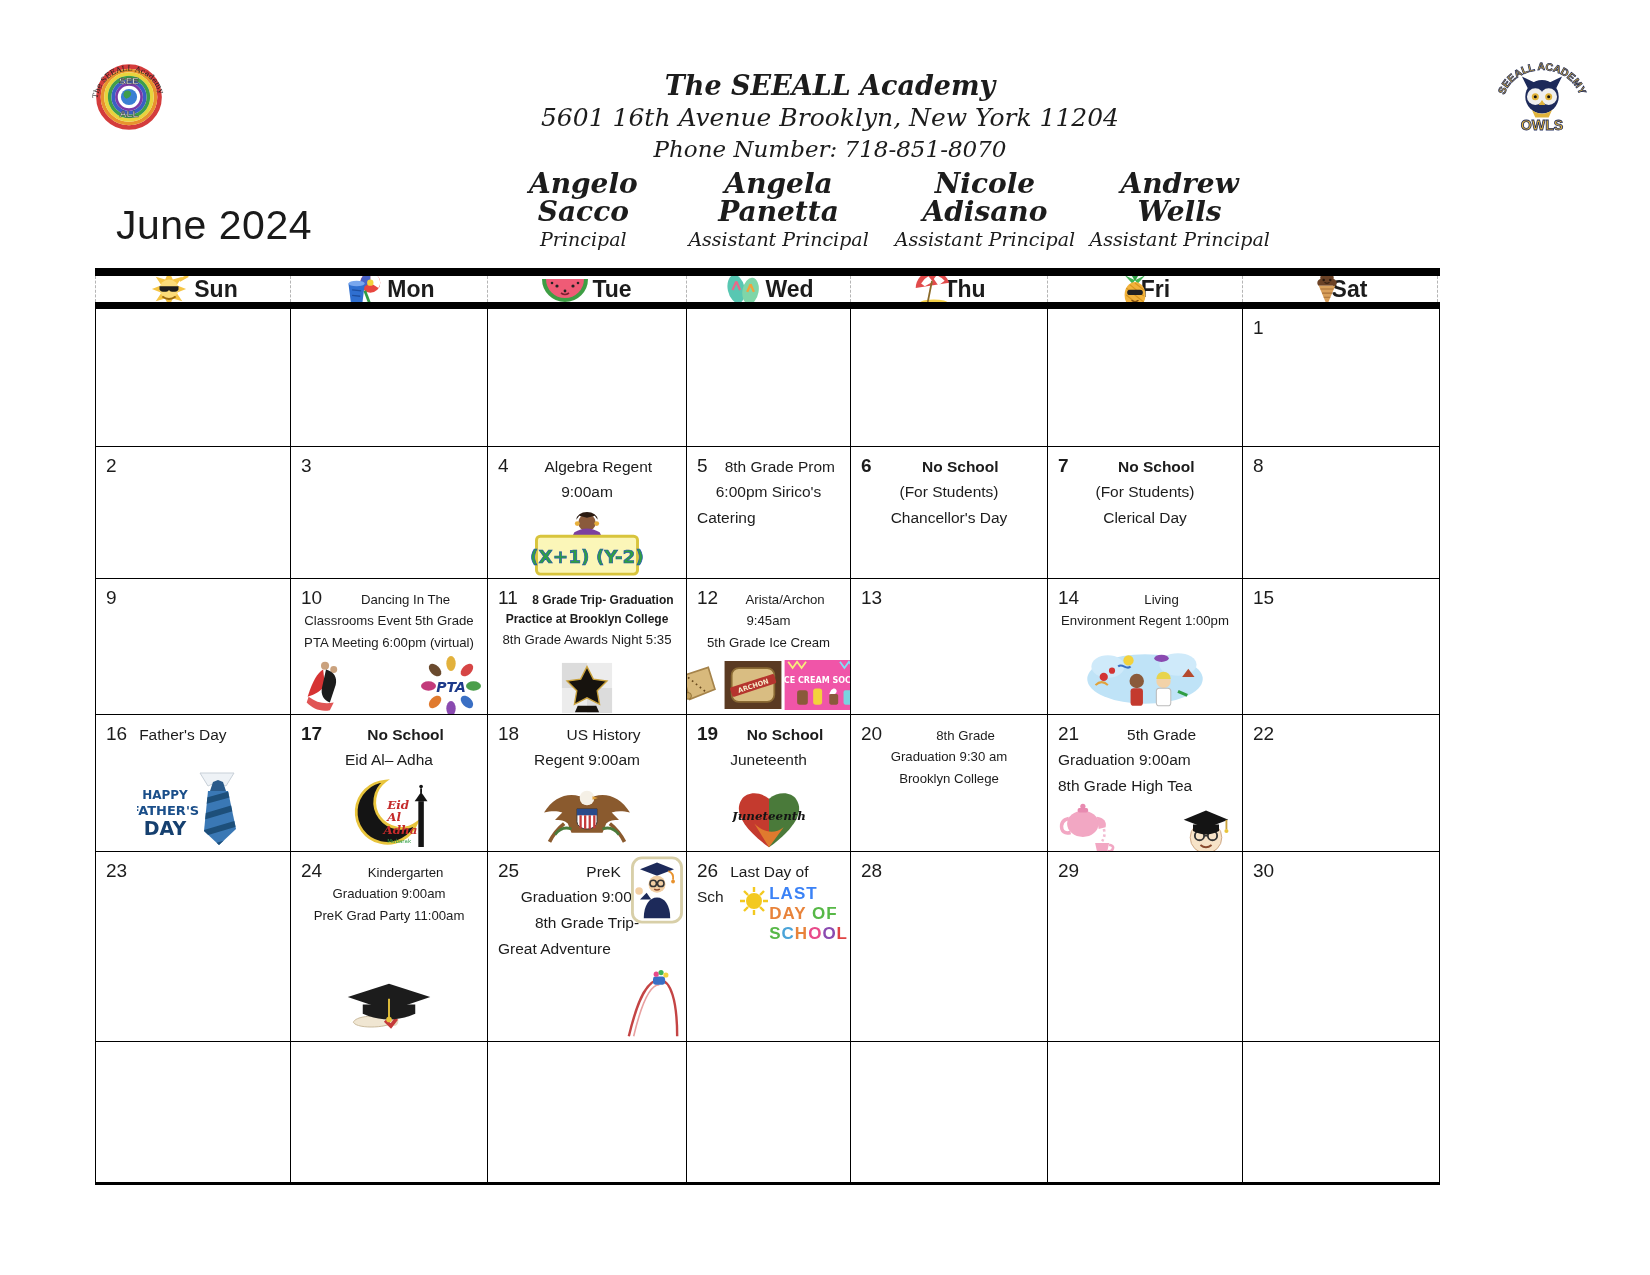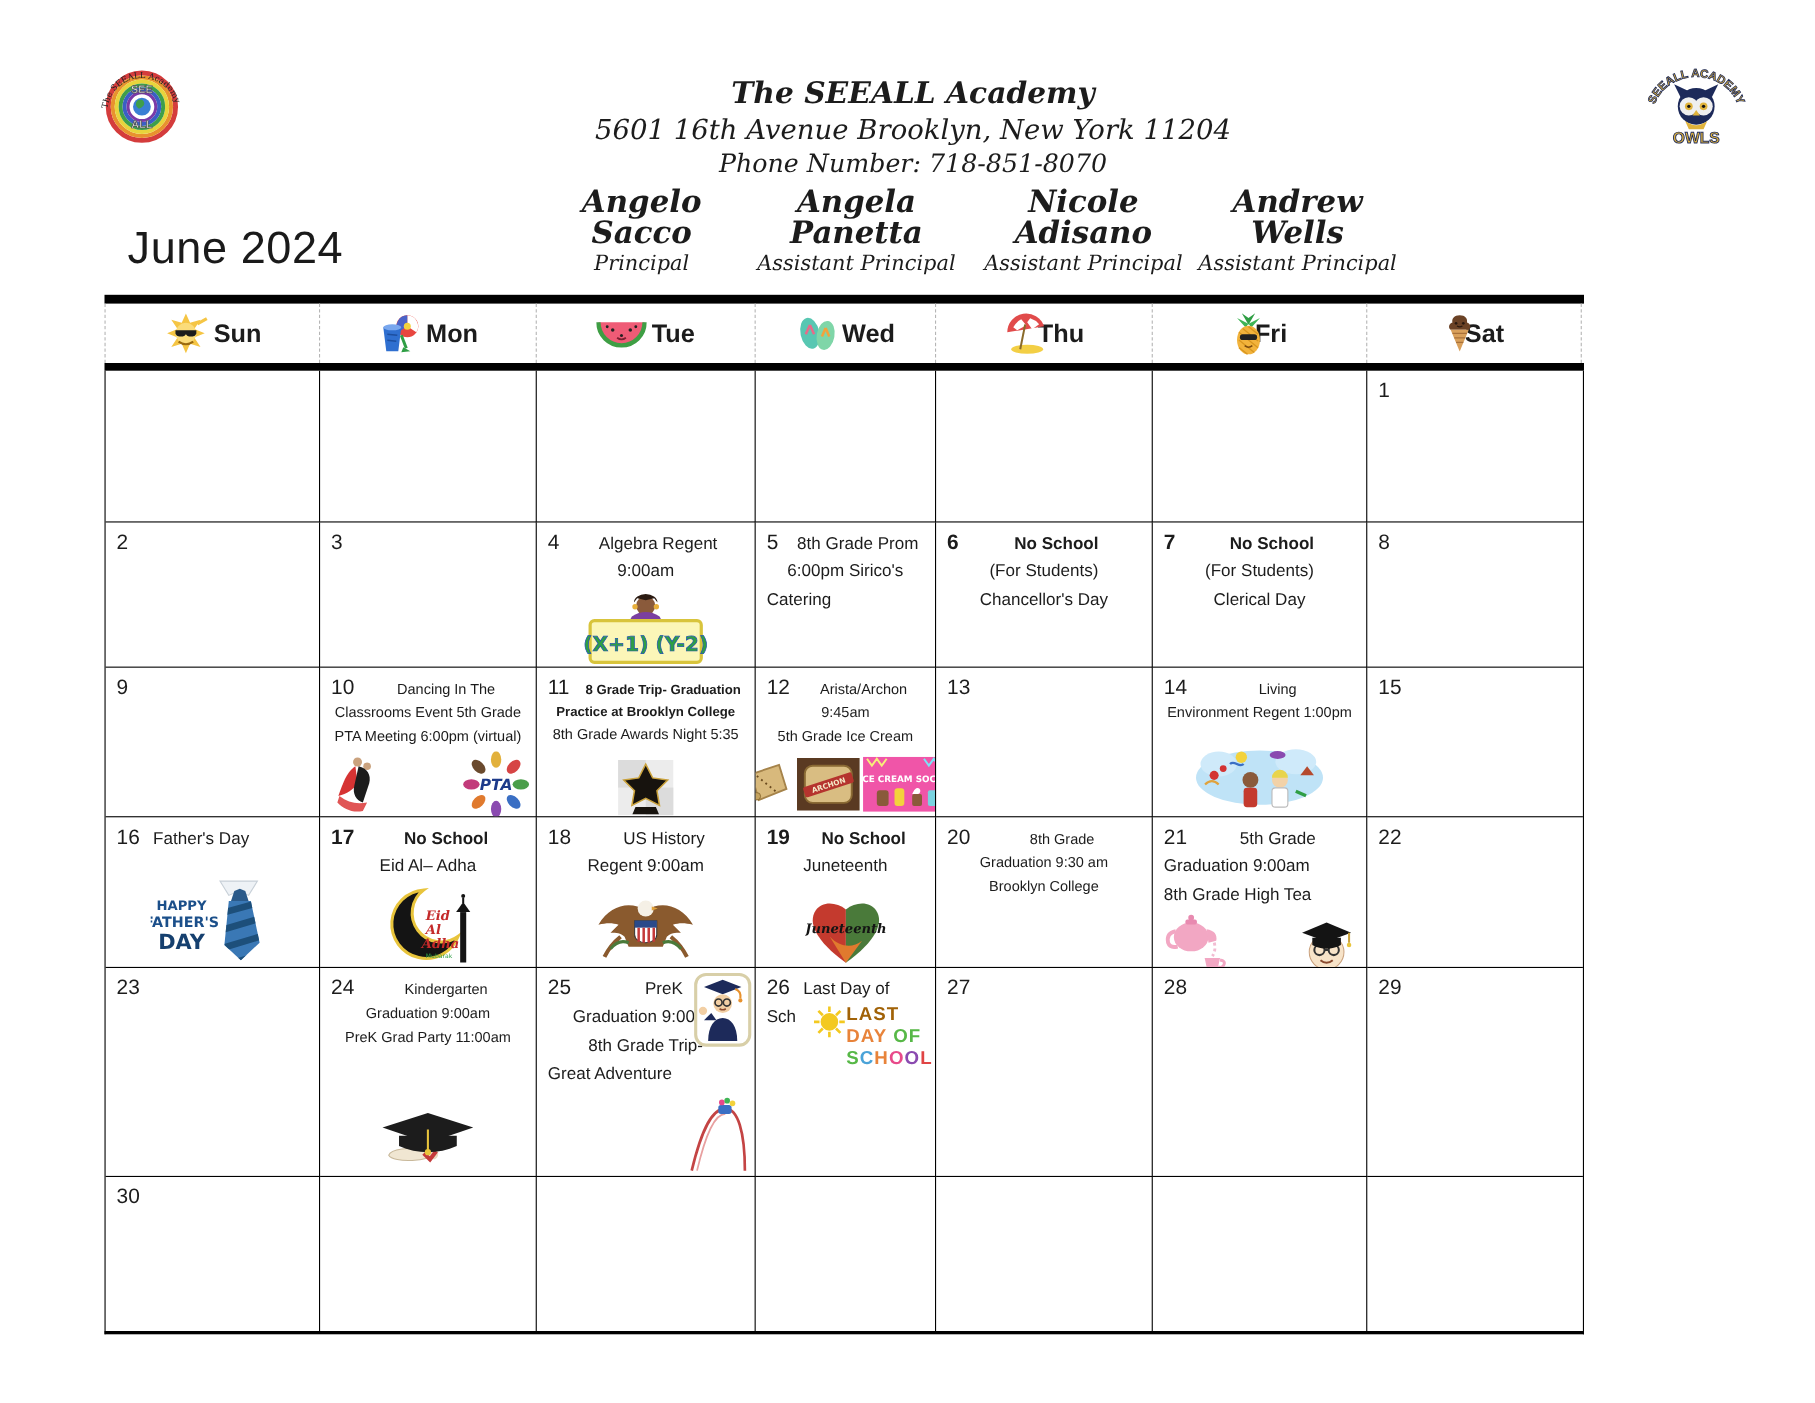--- a/index.html
+++ b/index.html
@@ -19,21 +19,21 @@
              font-family:"DejaVu Serif",serif;font-style:italic;}
   .staff{text-align:center;}
   .staff .nm{font-size:28px;font-weight:bold;line-height:28px;}
   .staff .tt{font-size:19px;line-height:26px;}
   .month-title{position:absolute;left:116px;top:202px;font-size:41px;letter-spacing:0.5px;color:#1a1a1a;}
 
   
   .cal{position:absolute;left:95px;top:268px;width:1345px;}
   .cal-topbar{height:8px;background:#000;}
   .cal-midbar{height:7px;background:#000;}
-  .cal-days{display:grid;grid-template-columns:195px 197px 199px 164px 197px 195px 196px;height:54px;}
+  .cal-days{display:grid;grid-template-columns:195px 197px 199px 164px 197px 195px 196px;height:26px;}
   .dayc{display:flex;align-items:center;justify-content:center;gap:4px;border-left:1px dashed #b5b5b5;overflow:hidden;}
   .cal-days .dayc:last-child{border-right:1px dashed #b5b5b5;}
   .daylab{font-size:23px;font-weight:bold;position:relative;z-index:1;}
   .hic{flex:0 0 auto;position:relative;z-index:2;}
   .ic-beach-umbrella-icon,.ic-pineapple-icon,.ic-ice-cream-icon{margin-right:-13px;}
 
   .cal-grid{display:grid;grid-template-columns:195px 197px 199px 164px 197px 195px 196px;
             grid-template-rows:138px 132px 136px 137px 190px 140px;
             border-left:1px solid #000;border-right:1px solid #000;border-bottom:3px solid #000;}
   .cell{border-right:1px solid #000;border-bottom:1px solid #000;display:flex;flex-direction:column;
@@ -689,33 +689,28 @@
         <div class="icons">
           <span class="ico ic-last-day-icon">
             <span class="ld-wrap">
               <svg class="ld-sun" viewBox="0 0 30 30">
                 <circle cx="15" cy="15" r="8" fill="#f3c920"></circle>
                 <g stroke="#f3c920" stroke-width="2.4">
                   <path d="M15 1v5M15 24v5M1 15h5M24 15h5M5 5l4 4M21 21l4 4M25 5l-4 4M9 21l-4 4"></path>
                 </g>
               </svg>
               <span class="ld-txt">
-                <b style="color:#a16207">LAST</b>
+                <b style="color:#3b82f6">LAST</b>
                 <b><span style="color:#e8833a">DAY</span> <span style="color:#57b847">OF</span></b>
                 <b><span style="color:#57b847">S</span><span style="color:#4aa3d8">C</span><span style="color:#e8833a">H</span><span style="color:#e84a8a">O</span><span style="color:#8a4ab0">O</span><span style="color:#e04444">L</span></b>
               </span>
             </span>
           </span>
         </div>
       </div>
-      <div class="cell d27">
-        <div class="dl">
-          <span class="dnum">27</span>
-        </div>
-      </div>
       <div class="cell d28">
         <div class="dl">
           <span class="dnum">28</span>
         </div>
       </div>
       <div class="cell d29">
         <div class="dl">
           <span class="dnum">29</span>
         </div>
       </div>

